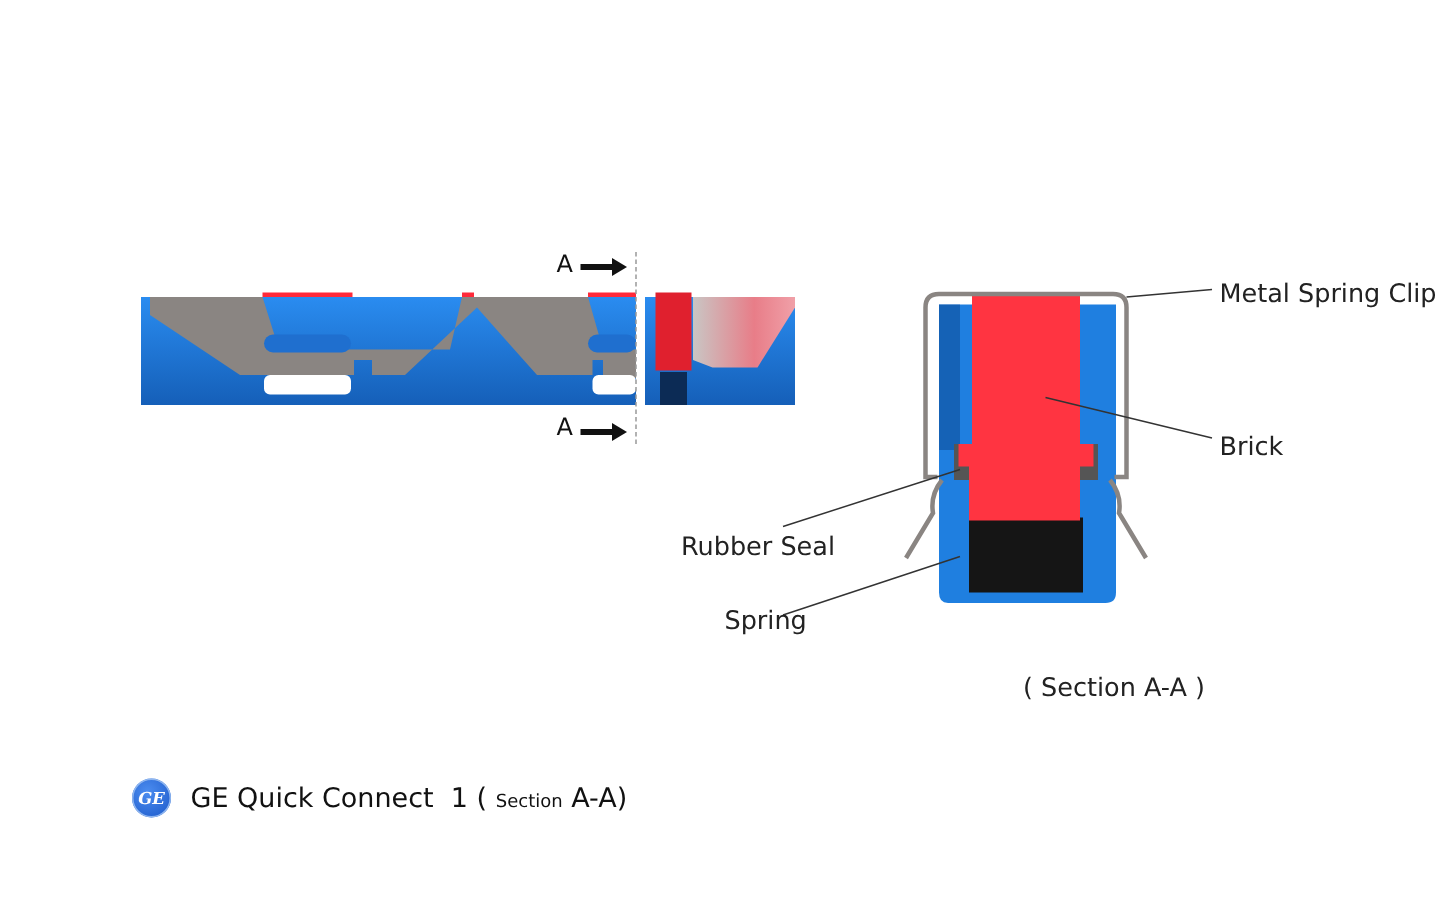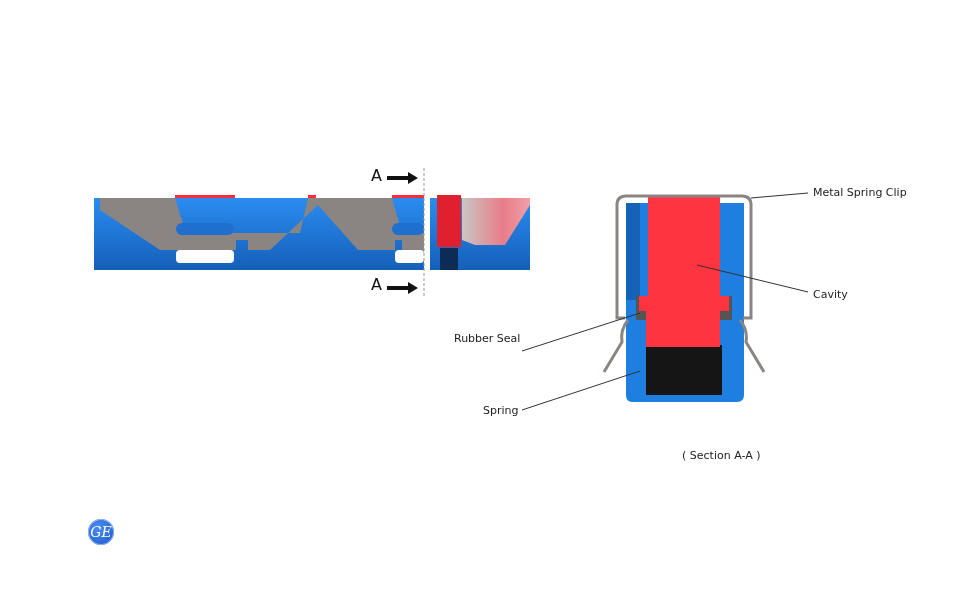--- a/index.html
+++ b/index.html
@@ -1,21 +1,21 @@
 <!DOCTYPE html>
 <html><head>
 <meta charset="utf-8">
 <style>
   html,body{margin:0;padding:0;background:#fff;}
   body{width:960px;height:600px;position:relative;overflow:hidden;font-family:"DejaVu Sans",sans-serif;}
   .abs{position:absolute;}
-  .lbl{position:absolute;font-size:11px;color:#222;white-space:nowrap;}
+  .lbl{position:absolute;font-size:17px;color:#222;white-space:nowrap;}
   .secA{position:absolute;font-size:16px;color:#111;}
   .footer{position:absolute;left:88px;top:519px;display:flex;align-items:center;}
-  .ge-logo{width:26px;height:26px;border-radius:50%;background:radial-gradient(circle at 40% 35%,#4c8df0,#1a57c8);display:flex;align-items:center;justify-content:center;color:#fff;font-family:"DejaVu Serif",serif;font-style:italic;font-size:14px;font-weight:normal;box-shadow:0 0 0 1px #8fb6ef inset;}
+  .ge-logo{width:26px;height:26px;border-radius:50%;background:radial-gradient(circle at 40% 35%,#4c8df0,#1a57c8);display:flex;align-items:center;justify-content:center;color:#fff;font-family:"DejaVu Serif",serif;font-style:italic;font-size:11px;font-weight:bold;box-shadow:0 0 0 1px #8fb6ef inset;}
   .ftitle{margin-left:13px;font-size:18px;color:#111;}
   .fsmall{font-size:12px;}
 </style>
 </head>
 <body>
 
 <svg class="abs" style="left:0;top:0" width="960" height="600">
   <defs>
     <linearGradient id="blueShade" x1="0" y1="0" x2="0" y2="1">
       <stop offset="0" stop-color="#2a8cf0"></stop>
@@ -72,20 +72,27 @@
   <path d="M628 320 Q620 330 622 342 L604 372" fill="none" stroke="#8a8582" stroke-width="3"></path>
   <path d="M740 320 Q748 330 746 342 L764 372" fill="none" stroke="#8a8582" stroke-width="3"></path>
 
   <line x1="751" y1="198" x2="808" y2="193" stroke="#333" stroke-width="1"></line>
   <line x1="697" y1="265" x2="808" y2="292" stroke="#333" stroke-width="1"></line>
   <line x1="640" y1="313" x2="522" y2="351" stroke="#333" stroke-width="1"></line>
   <line x1="640" y1="371" x2="522" y2="410" stroke="#333" stroke-width="1"></line>
 </svg>
 
 <div class="lbl" style="left:813px;top:186px">Metal Spring Clip</div>
-<div class="lbl" style="left:813px;top:288px">Cavity</div>
-<div class="lbl" style="left:454px;top:332px">Rubber Seal</div>
+<div class="lbl" style="left:813px;top:288px">Brick</div>
+<div class="lbl" style="left:454px;top:355px">Rubber Seal</div>
 <div class="lbl" style="left:483px;top:404px">Spring</div>
 <div class="lbl" style="left:682px;top:449px">( Section A-A )</div>
 
 <div class="footer">
   <div class="ge-logo">GE</div>
+  <div class="ftitle">
+    <span>GE Quick Connect</span>&nbsp;
+    <span>1</span>
+    <span>(</span>
+    <span class="fsmall">Section</span>
+    <span>A-A</span><span>)</span>
+  </div>
 </div>
 
 </body></html>

